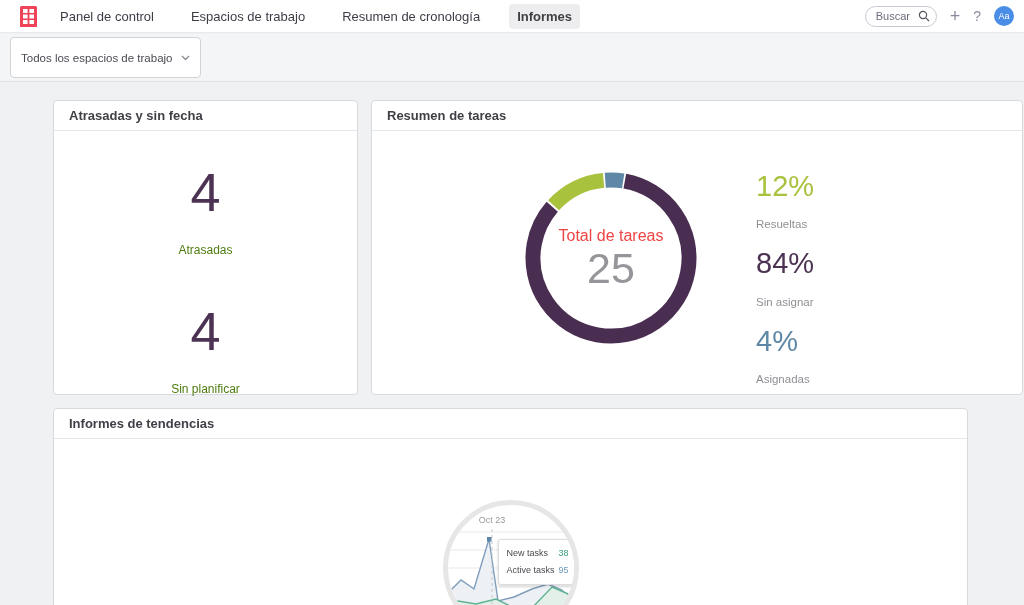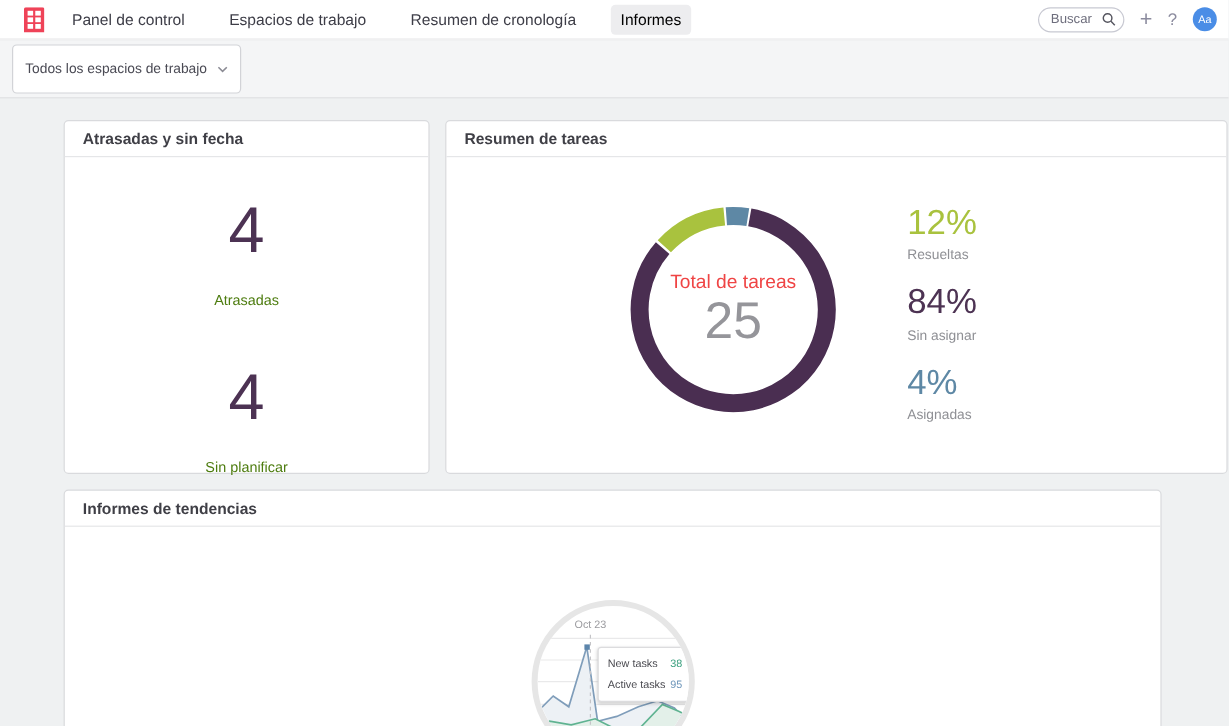--- a/index.html
+++ b/index.html
@@ -5,21 +5,21 @@
   * { margin:0; padding:0; box-sizing:border-box; }
   body { font-family:"Liberation Sans", sans-serif; background:#eff1f2; }
   .screen { position:relative; width:1024px; height:605px; overflow:hidden; background:#eff1f2; }
 
   
   .topnav { position:absolute; left:0; top:0; width:1024px; height:33px; background:#ffffff;
             border-bottom:1px solid #e9eaec; display:flex; align-items:center; padding:0 10px 0 20px; }
   .logo { width:17px; height:21px; margin-right:15px; flex:0 0 auto; }
   .nav-item { font-size:13px; color:#3d3d47; margin-right:21px; padding:5px 8px; border-radius:4px;
               white-space:nowrap; cursor:pointer; }
-  .nav-item.active { background:#ededef; color:#000000; font-weight:normal; }
+  .nav-item.active { background:#ededef; color:#404040; font-weight:bold; }
   .nav-right { margin-left:auto; display:flex; align-items:center; gap:13px; }
   .search-pill { position:relative; width:72px; height:21px; }
   .search-pill input { width:72px; height:21px; border:1px solid #c8c9d2; border-radius:11px;
                        padding:0 22px 0 10px; font-size:11px; color:#5a5a68; outline:none;
                        font-family:"Liberation Sans", sans-serif; background:#fff; }
   .search-pill input::placeholder { color:#6d6d7c; opacity:1; }
   .search-icon { position:absolute; right:7px; top:4px; width:12px; height:12px; }
   .icon-btn { font-size:18px; color:#8b8b9e; line-height:1; cursor:pointer; font-weight:300; }
   .icon-btn.help { font-size:14px; font-weight:400; }
   .avatar { width:20px; height:20px; border-radius:50%; background:#4a8de6; color:#fff;
@@ -51,21 +51,21 @@
 
   
   .donut-wrap { position:absolute; left:153px; top:71px; width:172px; height:172px; }
   .donut-center { position:absolute; inset:0; display:flex; flex-direction:column; align-items:center;
                   justify-content:center; text-align:center; }
   .donut-center .dc-label { font-size:16px; color:#ef4444; }
   .donut-center .dc-value { font-size:43px; font-weight:300; color:#95959a; margin-top:2px; line-height:1; }
   .legend { position:absolute; left:384px; top:70px; }
   .legend-item { margin-bottom:18px; }
   .legend-item .pct { font-size:29px; font-weight:300; line-height:1.05; }
-  .legend-item .pct-lbl { font-size:11.5px; color:#8f9095; margin-top:6px; }
+  .legend-item .pct-lbl { font-size:11.5px; color:#8f9095; margin-top:17px; }
   .pct-green  { color:#a9c23e; }
   .pct-purple { color:#4d3353; }
   .pct-blue   { color:#5e88a5; }
 
   
   .trend-circle { position:absolute; left:calc(50% - 68px); top:91px; width:136px; height:136px;
                   border:5px solid #e6e6e6; border-radius:50%; background:#fff; overflow:hidden; }
   .trend-circle svg.minichart { position:absolute; left:0; top:0; }
   .trend-tooltip { position:absolute; left:50px; top:34px; width:80px; background:#fff;
                    border:1px solid #dcdcde; border-radius:3px; box-shadow:0 1px 3px rgba(0,0,0,.18);

